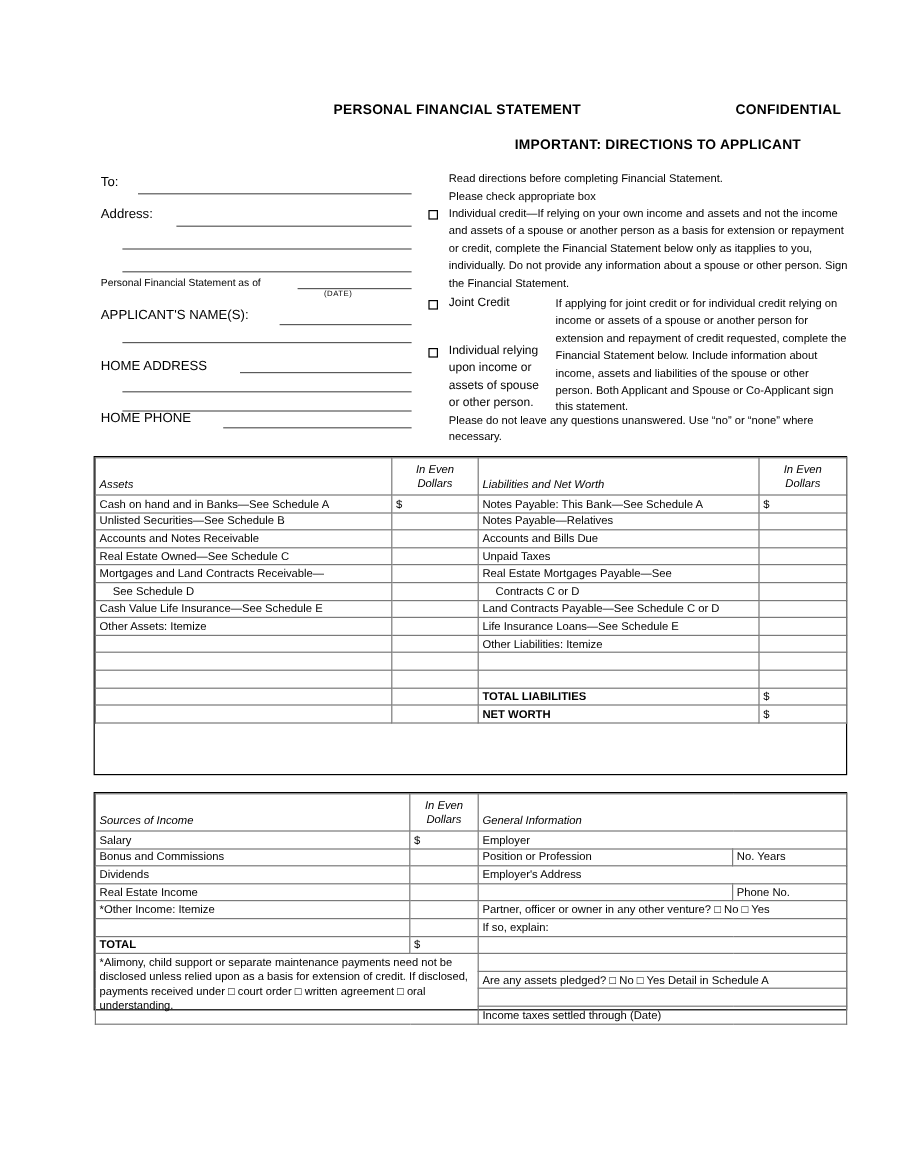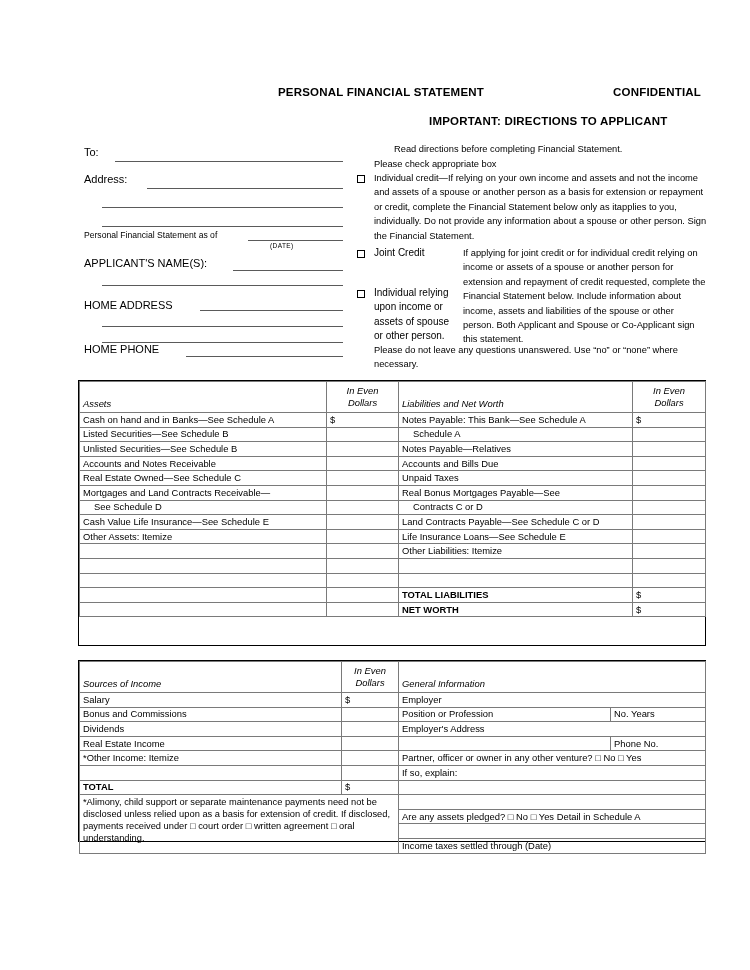--- a/index.html
+++ b/index.html
@@ -175,21 +175,21 @@
     <div class="flabel big" style="left:84px; top:299px;">HOME ADDRESS</div>
     <div class="rule" style="left:200px; top:310px; width:143px;"></div>
     <div class="rule" style="left:102px; top:326px; width:241px;"></div>
     <div class="rule" style="left:102px; top:342px; width:241px;"></div>
 
     <div class="flabel big" style="left:84px; top:343px;">HOME PHONE</div>
     <div class="rule" style="left:186px; top:356px; width:157px;"></div>
   </div>
 
   <div>
-    <div class="dtxt" style="top:142px;margin-left:20px;">Read directions before completing Financial Statement.</div>
+    <div class="dtxt" style="top:142px;">Read directions before completing Financial Statement.</div>
     <div class="dtxt" style="top:157px;">Please check appropriate box</div>
 
     <div class="chk-abs" style="top:175px;"></div>
     <div class="dtxt" style="top:171px; width:333px;">Individual credit—If relying on your own income and assets and not the income and assets of a spouse or another person as a basis for extension or repayment or credit, complete the Financial Statement below only as itapplies to you, individually.  Do not provide any information about a spouse or other person.  Sign the Financial Statement.</div>
 
     <div class="chk-abs" style="top:250px;"></div>
     <div class="dlabel" style="top:246px;">Joint Credit</div>
 
     <div class="chk-abs" style="top:290px;"></div>
     <div class="dlabel" style="top:286px; width:85px; line-height:14.4px;">Individual relying upon income or assets of spouse or other person.</div>
@@ -220,47 +220,41 @@
             <div>Dollars</div>
           </td>
         </tr>
         <tr>
           <td>Cash on hand and in Banks—See Schedule A</td>
           <td>$</td>
           <td>Notes Payable:  This Bank—See Schedule A</td>
           <td>$</td>
         </tr>
         <tr>
-          <td>Listed Securities—See Schedule B</td>
-          <td></td>
-          <td class="indent">Schedule A</td>
-          <td></td>
-        </tr>
-        <tr>
           <td>Unlisted Securities—See Schedule B</td>
           <td></td>
           <td>Notes Payable—Relatives</td>
           <td></td>
         </tr>
         <tr>
           <td>Accounts and Notes Receivable</td>
           <td></td>
           <td>Accounts and Bills Due</td>
           <td></td>
         </tr>
         <tr>
           <td>Real Estate Owned—See Schedule C</td>
           <td></td>
           <td>Unpaid Taxes</td>
           <td></td>
         </tr>
         <tr>
           <td>Mortgages and Land Contracts Receivable—</td>
           <td></td>
-          <td>Real Bonus Mortgages Payable—See</td>
+          <td>Real Estate Mortgages Payable—See</td>
           <td></td>
         </tr>
         <tr>
           <td class="indent">See Schedule D</td>
           <td></td>
           <td class="indent">Contracts C or D</td>
           <td></td>
         </tr>
         <tr>
           <td>Cash Value Life Insurance—See Schedule E</td>

